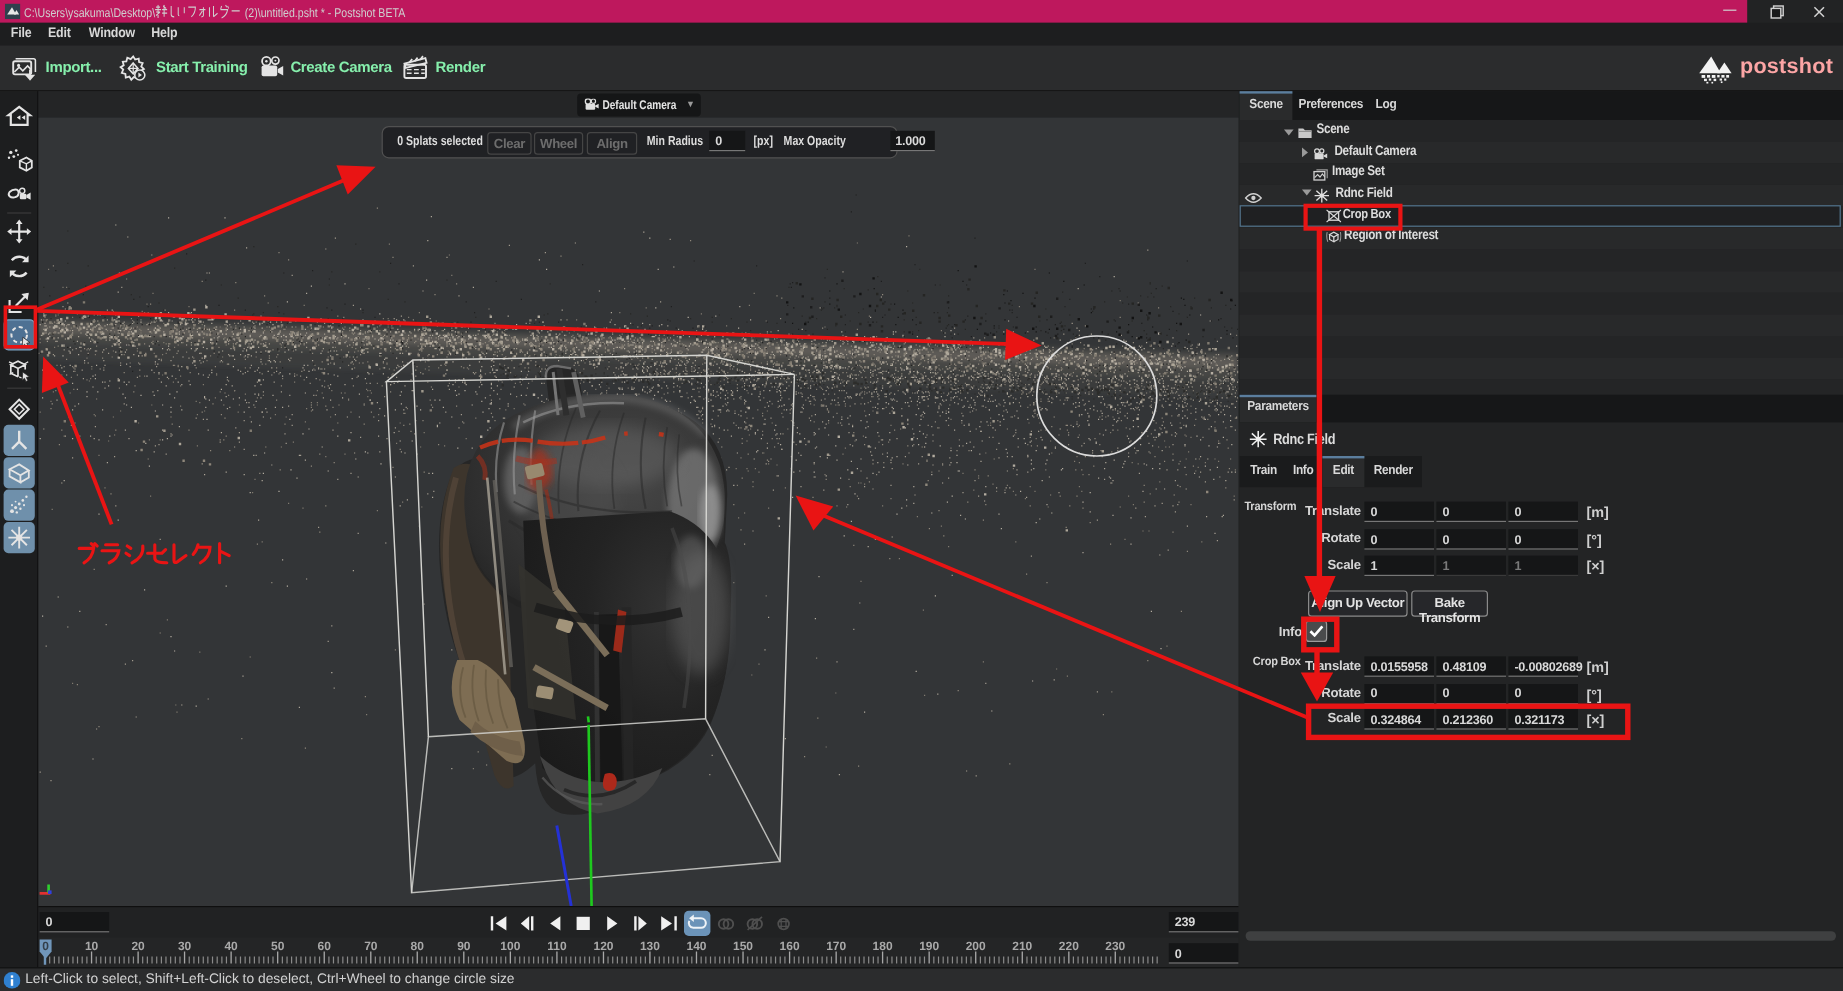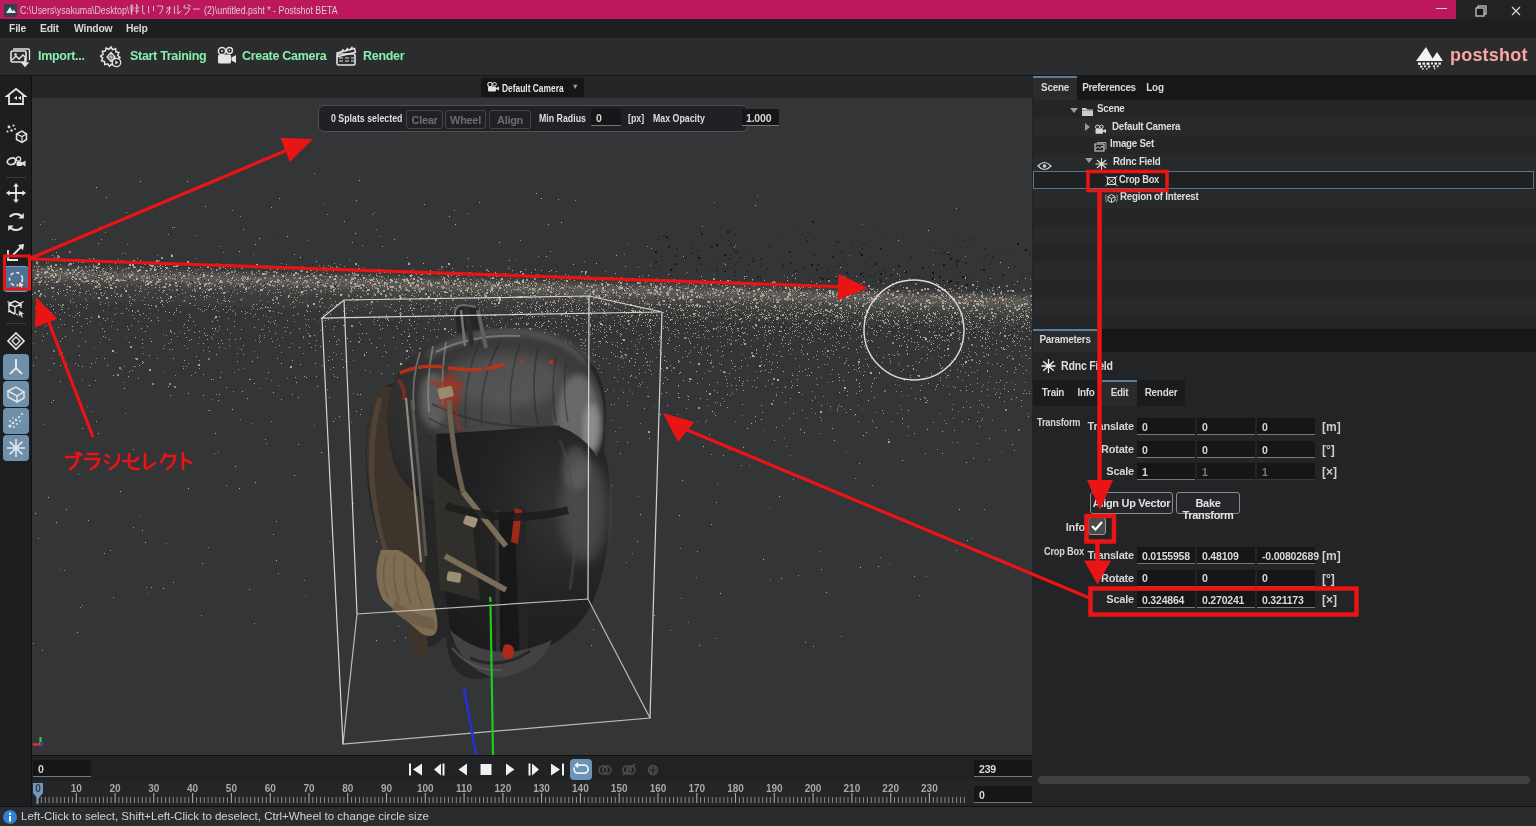--- a/index.html
+++ b/index.html
@@ -788,21 +788,21 @@
     <div class="numin" style="left:164px;top:471px;width:58px">0.48109</div>
     <div class="numin" style="left:224px;top:471px;width:58px">-0.00802689</div>
     <div class="unit" style="left:289px;top:473px">[m]</div>
     <div class="flabel" style="left:40px;top:496px;width:61px">Rotate</div>
     <div class="numin" style="left:104px;top:493.5px;width:58px">0</div>
     <div class="numin" style="left:164px;top:493.5px;width:58px">0</div>
     <div class="numin" style="left:224px;top:493.5px;width:58px">0</div>
     <div class="unit" style="left:289px;top:496px">[°]</div>
     <div class="flabel" style="left:40px;top:517px;width:61px">Scale</div>
     <div class="numin" style="left:104px;top:515px;width:58px">0.324864</div>
-    <div class="numin" style="left:164px;top:515px;width:58px">0.270241</div>
+    <div class="numin" style="left:164px;top:515px;width:58px">0.212360</div>
     <div class="numin" style="left:224px;top:515px;width:58px">0.321173</div>
     <div class="unit" style="left:289px;top:517px">[×]</div>
     <div class="abs" style="left:5px;top:700px;width:492px;height:8px;background:#3f4041;border-radius:4px"></div>
   </div>
 <div id="statusbar" class="abs">
     <div class="abs" style="left:3px;top:2.5px"><svg width="14" height="14" viewBox="0 0 14 14" style="">
         <circle cx="7" cy="7" r="7" fill="#2f80d0"></circle>
         <rect x="6" y="6" width="2" height="5.5" fill="#fff"></rect>
         <rect x="6" y="2.8" width="2" height="2" fill="#fff"></rect>
       </svg></div>

